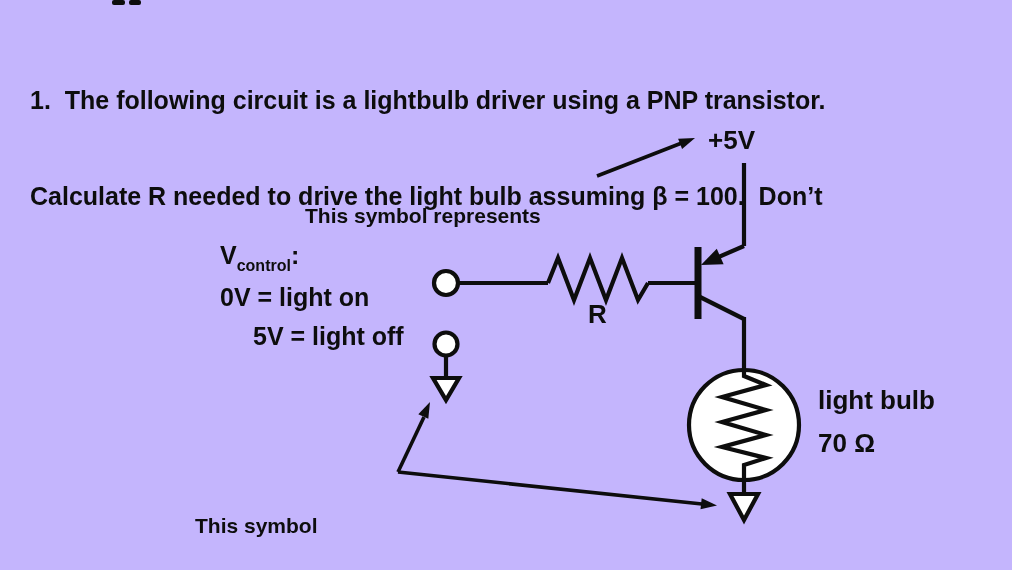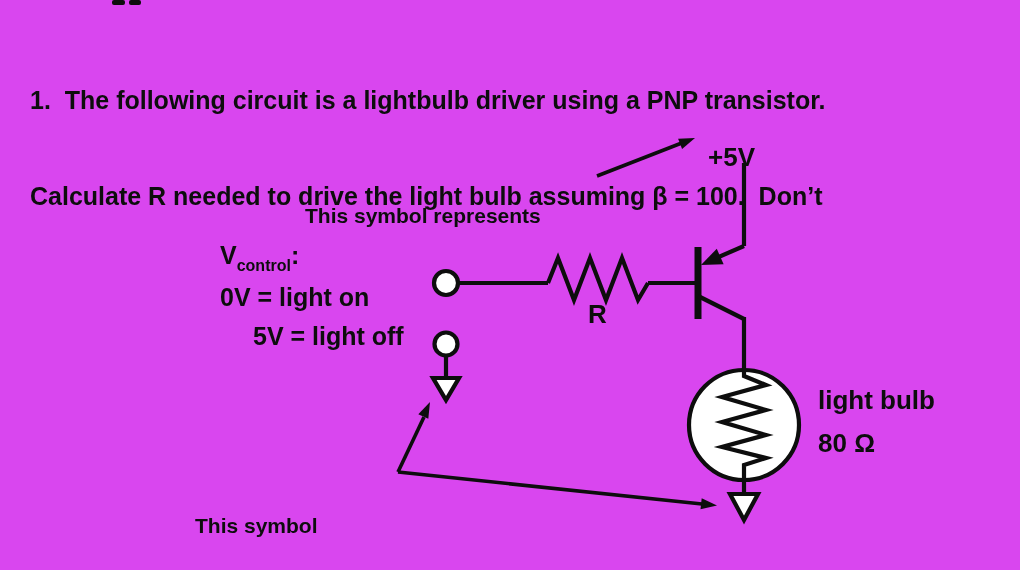--- a/index.html
+++ b/index.html
@@ -1,25 +1,25 @@
 <!DOCTYPE html>
 <html><head>
 <meta charset="utf-8">
 <style>
   html,body{margin:0;padding:0;background:#ffffff;}
   .stage{
-    position:relative;width:1012px;height:570px;background:#d946ef;
-    font-family:"Liberation Sans",sans-serif;color:#0d0d0d;overflow:hidden;padding-left:8px;
+    position:relative;width:1012px;height:570px;background:#c4b5fd;
+    font-family:"Liberation Sans",sans-serif;color:#0d0d0d;overflow:hidden;
   }
   .txt{position:absolute;font-weight:700;white-space:pre;color:#0d0d0d;}
   .title{left:30px;top:20px;font-size:25px;line-height:32px;}
   .note{font-size:21px;line-height:29px;}
   .battery-note{left:305px;top:143px;}
   .ground-note{left:195px;top:453px;}
-  .supply{left:708px;top:142px;font-size:26px;}
+  .supply{left:708px;top:125px;font-size:26px;}
   .vctl{left:220px;top:241px;font-size:25px;}
   .vctl sub{font-size:16px;vertical-align:-7px;letter-spacing:0;}
   .von{left:220px;top:283px;font-size:25px;}
   .voff{left:229px;top:322px;font-size:25px;margin-left:24px;}
   .rlbl{left:588px;top:299px;font-size:26px;}
   .bulbname{left:818px;top:385px;font-size:26px;}
   .bulbohm{left:818px;top:428px;font-size:26px;}
   svg.circuit{position:absolute;left:0;top:0;}
   svg .wire{stroke:#0d0d0d;stroke-width:4.2;fill:none;stroke-linejoin:miter;}
   svg .thick{stroke:#0d0d0d;stroke-width:7;fill:none;}
@@ -95,20 +95,20 @@
 
   <div class="txt supply">+5V</div>
 
   <div class="txt vctl"><span>V</span><sub>control</sub><span>:</span></div>
   <div class="txt von">0V = light on</div>
   <div class="txt voff">5V = light off</div>
 
   <div class="txt rlbl">R</div>
 
   <div class="txt bulbname">light bulb</div>
-  <div class="txt bulbohm">80 Ω</div>
+  <div class="txt bulbohm">70 Ω</div>
 
   <div class="txt note ground-note">
     <div>This symbol</div>
     
   </div>
 
 </div>
 
 </body></html>

